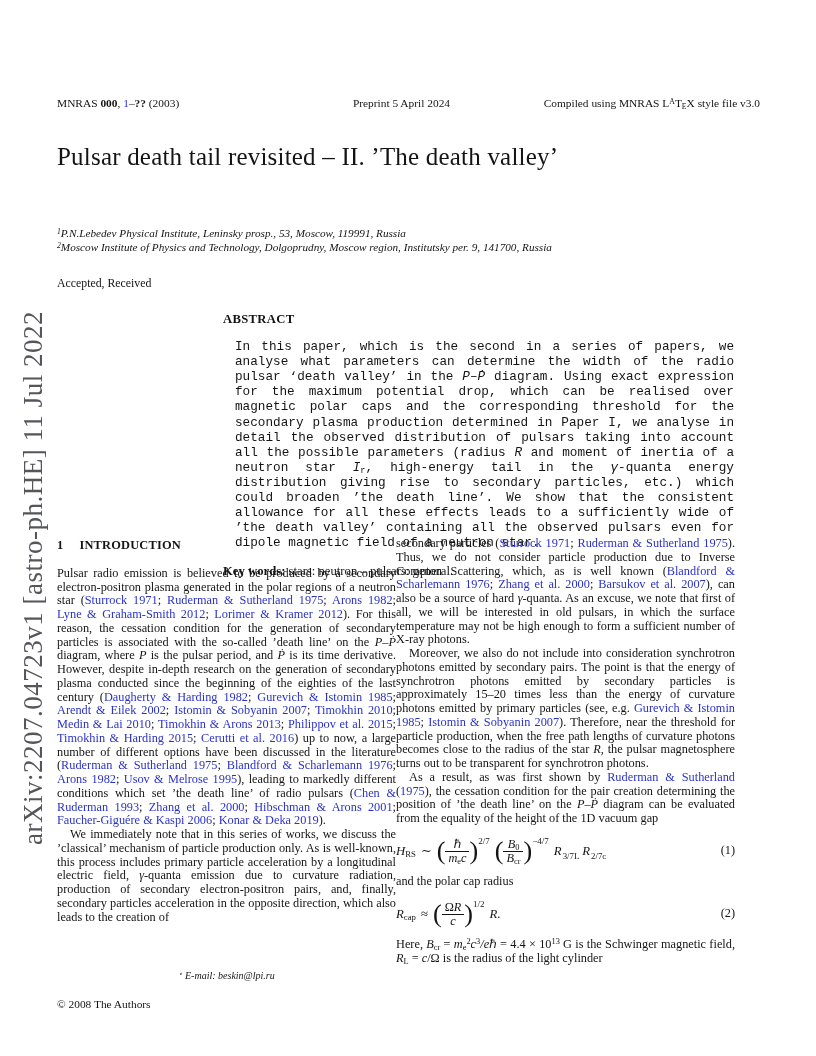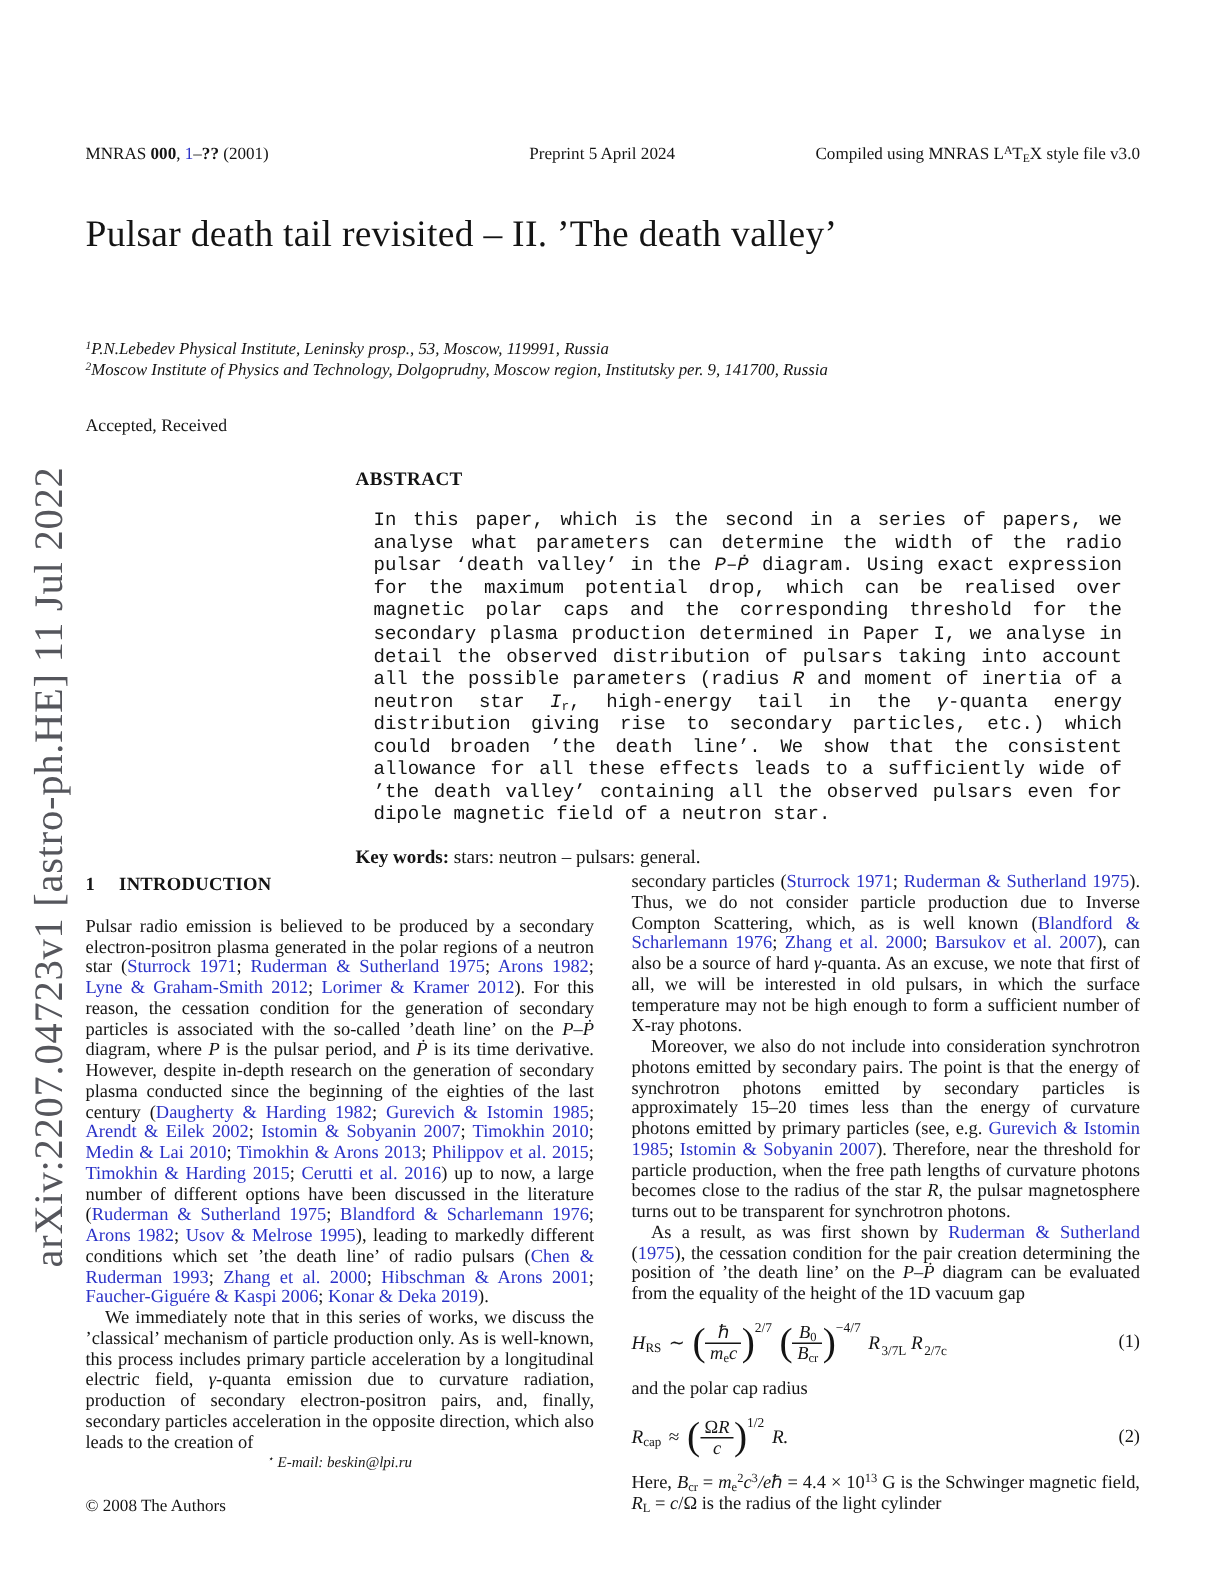--- a/index.html
+++ b/index.html
@@ -19,26 +19,26 @@
   .rh-left{width:32%;}
   .rh-center{width:34%;text-align:center;}
   .rh-right{width:34%;text-align:right;}
   .title{position:absolute;left:57px;top:143px;margin:0;font-size:25px;font-weight:normal;letter-spacing:0.2px;}
   .authors{position:absolute;left:57px;top:199px;font-size:16.5px;}
   .affil{position:absolute;left:57px;font-size:11.2px;font-style:italic;}
   .affil1{top:227px;}
   .affil2{top:241px;}
   .dates{position:absolute;left:57px;top:276px;font-size:11.8px;}
   
-  .abstract{position:absolute;left:237px;width:523px;top:312px;font-size:12.7px;line-height:15.1px;}
+  .abstract{position:absolute;left:223px;width:523px;top:312px;font-size:12.7px;line-height:15.1px;}
   .abs-head{font-weight:bold;font-size:12.7px;margin-bottom:3px;letter-spacing:0.3px;}
   .abs-body{margin:12px;text-align:justify;font-family:Liberation Mono, monospace;}
   .keywords{margin:14px 0 0 0;text-align:left;}
   
-  .cols{position:absolute;left:57px;right:56px;top:537px;bottom:44px;display:flex;gap:25px;margin-top:44px;}
+  .cols{position:absolute;left:57px;right:56px;top:537px;bottom:44px;display:flex;}
   .col{width:339px;font-size:12.3px;line-height:13.75px;text-align:justify;}
   .col-left{display:flex;flex-direction:column;}
   .sec{font-size:12.4px;font-weight:bold;margin:2px 0 14px 0;letter-spacing:0.2px;}
   .secgap{display:inline-block;width:16px;}
   .body-p{margin:0;}
   .indent{text-indent:13px;}
   .footnote{margin-top:auto;font-size:10px;text-align:center;font-style:italic;}
   .copyright{margin-top:16px;font-size:11.4px;text-align:left;}
   
   .lnk{color:#2b32c8;}
@@ -59,21 +59,21 @@
   .ss{display:inline-flex;flex-direction:row;align-items:flex-start;font-size:8.8px;line-height:1.12;vertical-align:-4px;margin-right:3px;margin-left:1px;}
 </style>
 </head>
 <body>
 
 <div class="page">
 
   <div class="watermark">arXiv:2207.04723v1  [astro-ph.HE]  11 Jul 2022</div>
 
   <div class="runhead">
-    <span class="rh-left"><span>MNRAS </span><span class="bb">000</span><span>, </span><span class="lnk">1</span><span>–</span><span class="bb">??</span><span> (2001)</span></span>
+    <span class="rh-left"><span>MNRAS </span><span class="bb">000</span><span>, </span><span class="lnk">1</span><span>–</span><span class="bb">??</span><span> (2003)</span></span>
     <span class="rh-center">Preprint 5 April 2024</span>
     <span class="rh-right"><span>Compiled using MNRAS L</span><span class="spr">A</span><span>T</span><span class="sbr">E</span><span>X style file v3.0</span></span>
   </div>
 
   <h1 class="title">Pulsar death tail revisited – II. ’The death valley’</h1>
 
 
   <div class="affil affil1"><span class="spr">1</span><span>P.N.Lebedev Physical Institute, Leninsky prosp., 53, Moscow, 119991, Russia</span></div>
   <div class="affil affil2"><span class="spr">2</span><span>Moscow Institute of Physics and Technology, Dolgoprudny, Moscow region, Institutsky per. 9, 141700, Russia</span></div>
 

